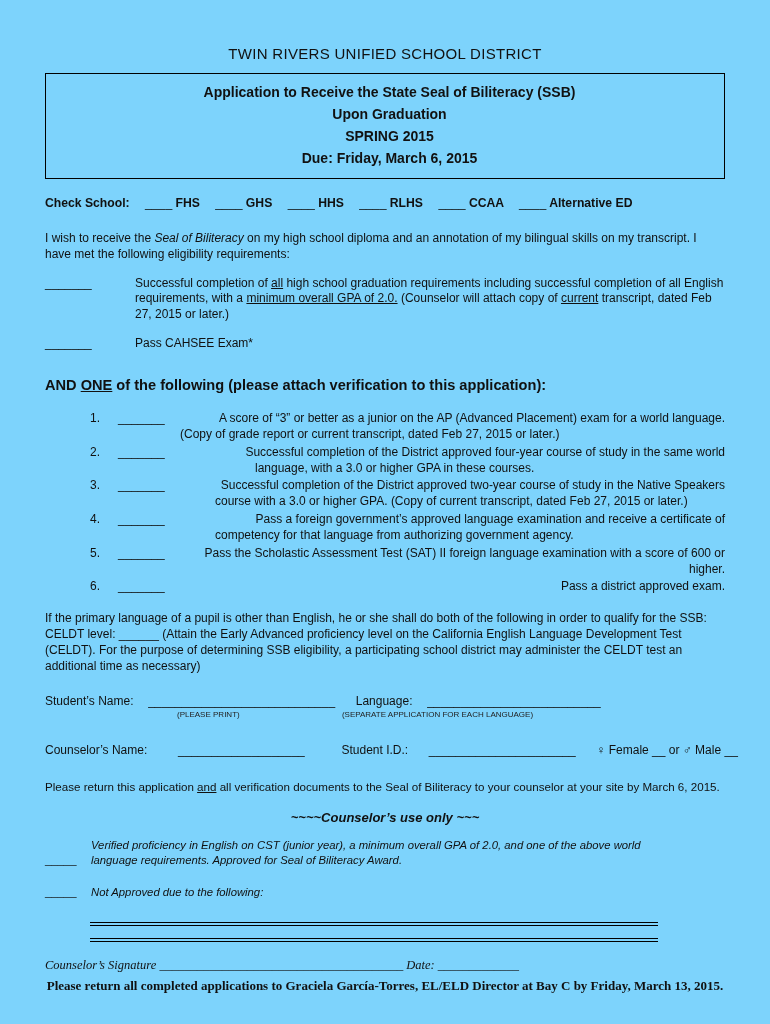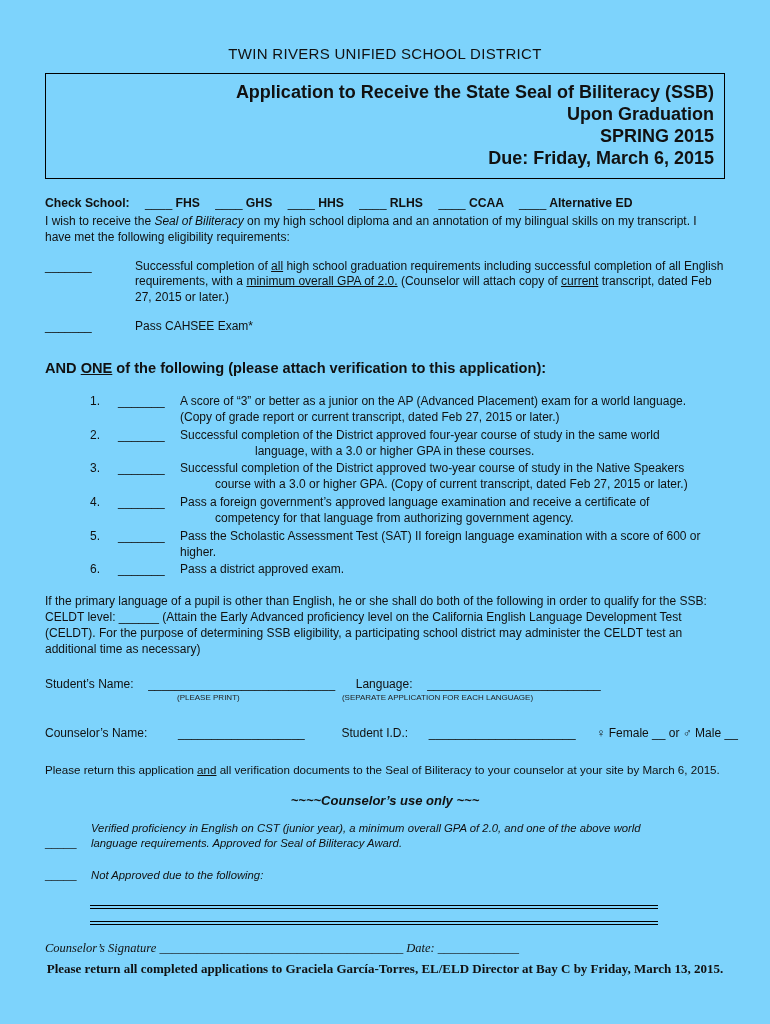--- a/index.html
+++ b/index.html
@@ -12,35 +12,35 @@
     font-family: "Liberation Sans", sans-serif;
     font-size: 12px; line-height: 1.32; color: #111;
     overflow: hidden;
   }
   .b { font-weight: normal; }
   .i { font-style: italic; }
   .u { text-decoration: underline; }
   .district { text-align: center; font-size: 15px; letter-spacing: .3px; }
   .title-box {
     border: 1.5px solid #000; margin-top: 9px; padding: 7px 10px 9px 19px;
-    text-align: right; font-weight: bold; font-size: 18px; line-height: 22px;
+    text-align: center; font-weight: bold; font-size: 14px; line-height: 22px;
   }
   .check-row { margin-top: 16px; font-weight: bold; font-size: 12.2px; white-space: nowrap; }
   .check-row .blank { font-weight: normal; }
   .school { margin-left: 12px; }
-  .intro { margin-top: 3px; }
+  .intro { margin-top: 20px; }
   .req-row { display: flex; margin-top: 13px; }
   .req-blank { width: 90px; flex: none; }
   .req-text { flex: 1; }
   .and-one { margin-top: 24px; font-size: 14.6px; font-weight: bold; }
   .num-list { margin-top: 16px; }
   .num-row { display: flex; padding-left: 45px; margin-top: 2px; }
   .num { width: 28px; flex: none; }
   .nblank { width: 62px; flex: none; }
-  .ntext { flex: 1; }
+  .ntext { flex: 1; text-align: right; }
   .cont-a { padding-left: 135px; }
   .cont-b { padding-left: 210px; }
   .cont-c { padding-left: 170px; }
   .celdt { margin-top: 16px; }
   .student-row { margin-top: 19px; white-space: nowrap; }
   .caption-row { font-size: 8px; margin-top: 1px; white-space: nowrap; color: #222; }
   .cap1 { margin-left: 132px; }
   .cap2 { margin-left: 100px; }
   .counselor-row { margin-top: 22px; white-space: nowrap; }
   .spacer { display: inline-block; }

